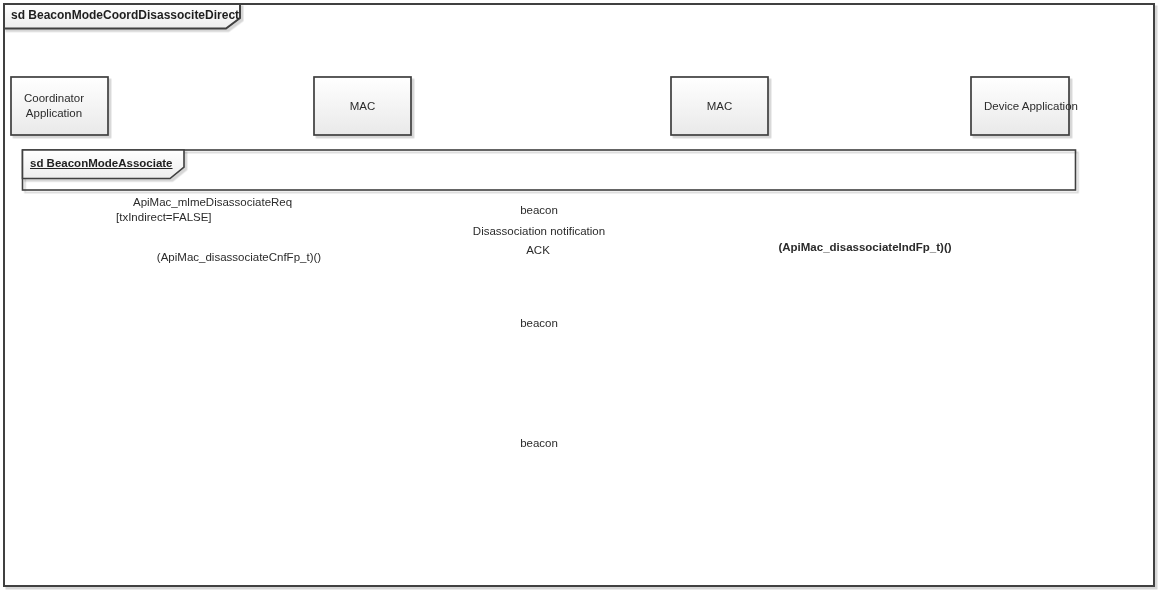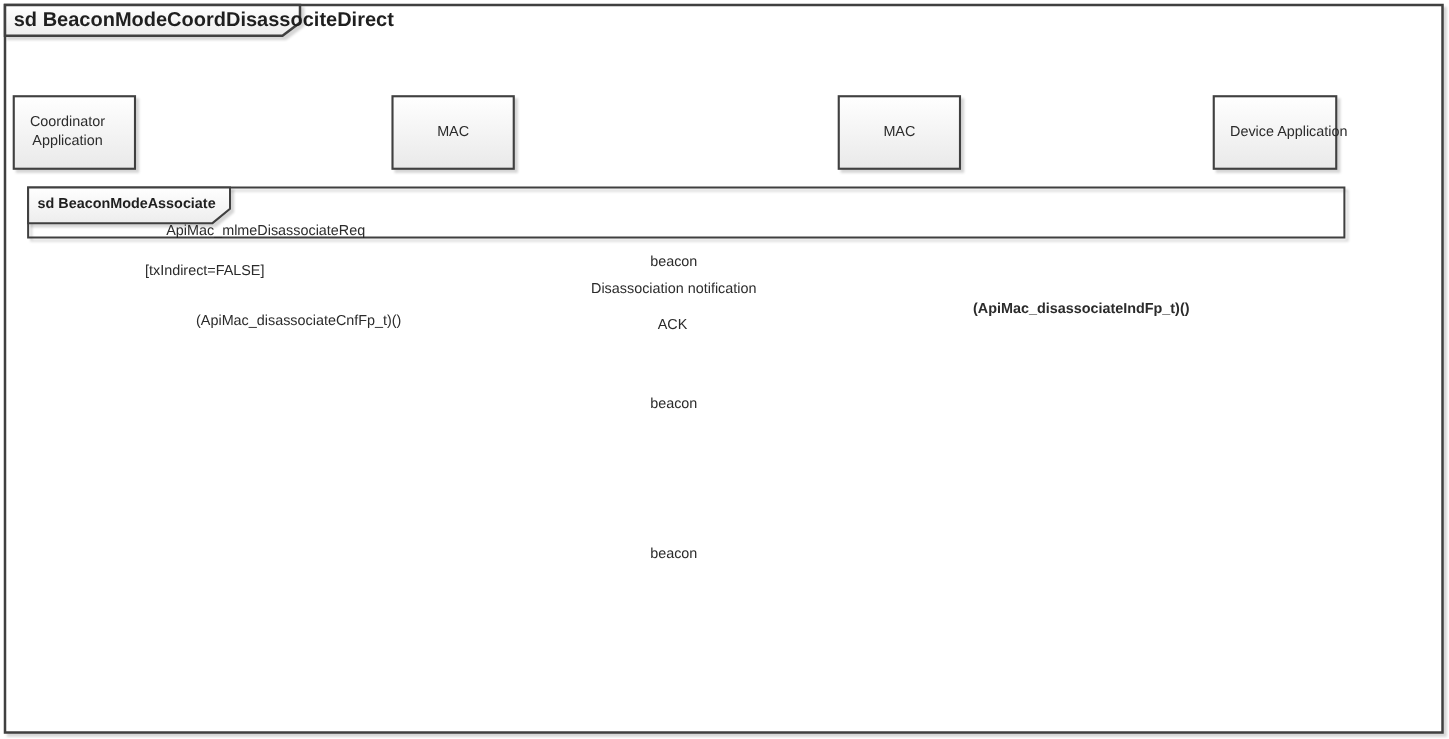--- a/index.html
+++ b/index.html
@@ -22,52 +22,52 @@
     position: absolute;
     font-size: 11.5px;
     line-height: 15px;
     color: #2b2b2b;
     white-space: nowrap;
   }
   .lbl.centered { transform: translateX(-50%); }
   .frame-title {
     position: absolute;
     font-weight: bold;
-    font-size: 16px;
+    font-size: 12px;
     color: #1f1f1f;
     white-space: nowrap;
   }
   .nested-title { font-size: 11.5px; }
   .actor-label {
     position: absolute;
     display: flex;
     align-items: center;
     justify-content: center;
     text-align: center;
     font-size: 11.5px;
     line-height: 15px;
     color: #2b2b2b;
   }
   .actor-coordinator { left: 11px;  top: 77px; width: 86px; height: 58px; }
   .actor-mac1        { left: 314px; top: 77px; width: 97px; height: 58px; }
   .actor-mac2        { left: 671px; top: 77px; width: 97px; height: 58px; }
   .actor-device      { left: 971px; top: 77px; width: 120px; height: 58px; }
 
-  .msg1-label   { left: 133px; top: 178px; }
+  .msg1-label   { left: 133px; top: 195px; }
   .msg1-guard   { left: 116px; top: 210px; }
   .msg2-label   { left: 539px; top: 203px; }
   .msg3-label   { left: 539px; top: 224px; }
-  .msg4-label   { left: 538px; top: 253px; text-align: center; }
+  .msg4-label   { left: 538px; top: 243px; text-align: center; }
   .msg5-label   { left: 865px; top: 240px; font-weight: bold; }
   .msg6-label   { left: 211px; top: 250px; margin-left: 28px; }
   .msg7-label   { left: 539px; top: 316px; }
   .msg8-label   { left: 539px; top: 436px; }
 
   .outer-title  { left: 11px; top: 8px; }
-  .nested-frame-title { left: 30px; top: 157px; }
+  .nested-frame-title { left: 30px; top: 157px; text-decoration: underline; }
 </style>
 </head>
 <body>
 
 <div class="canvas">
 
   <svg width="1159" height="591" viewBox="0 0 1159 591">
     <defs>
       <linearGradient id="boxgrad" x1="0" y1="0" x2="0" y2="1">
         <stop offset="0" stop-color="#ffffff"></stop>

